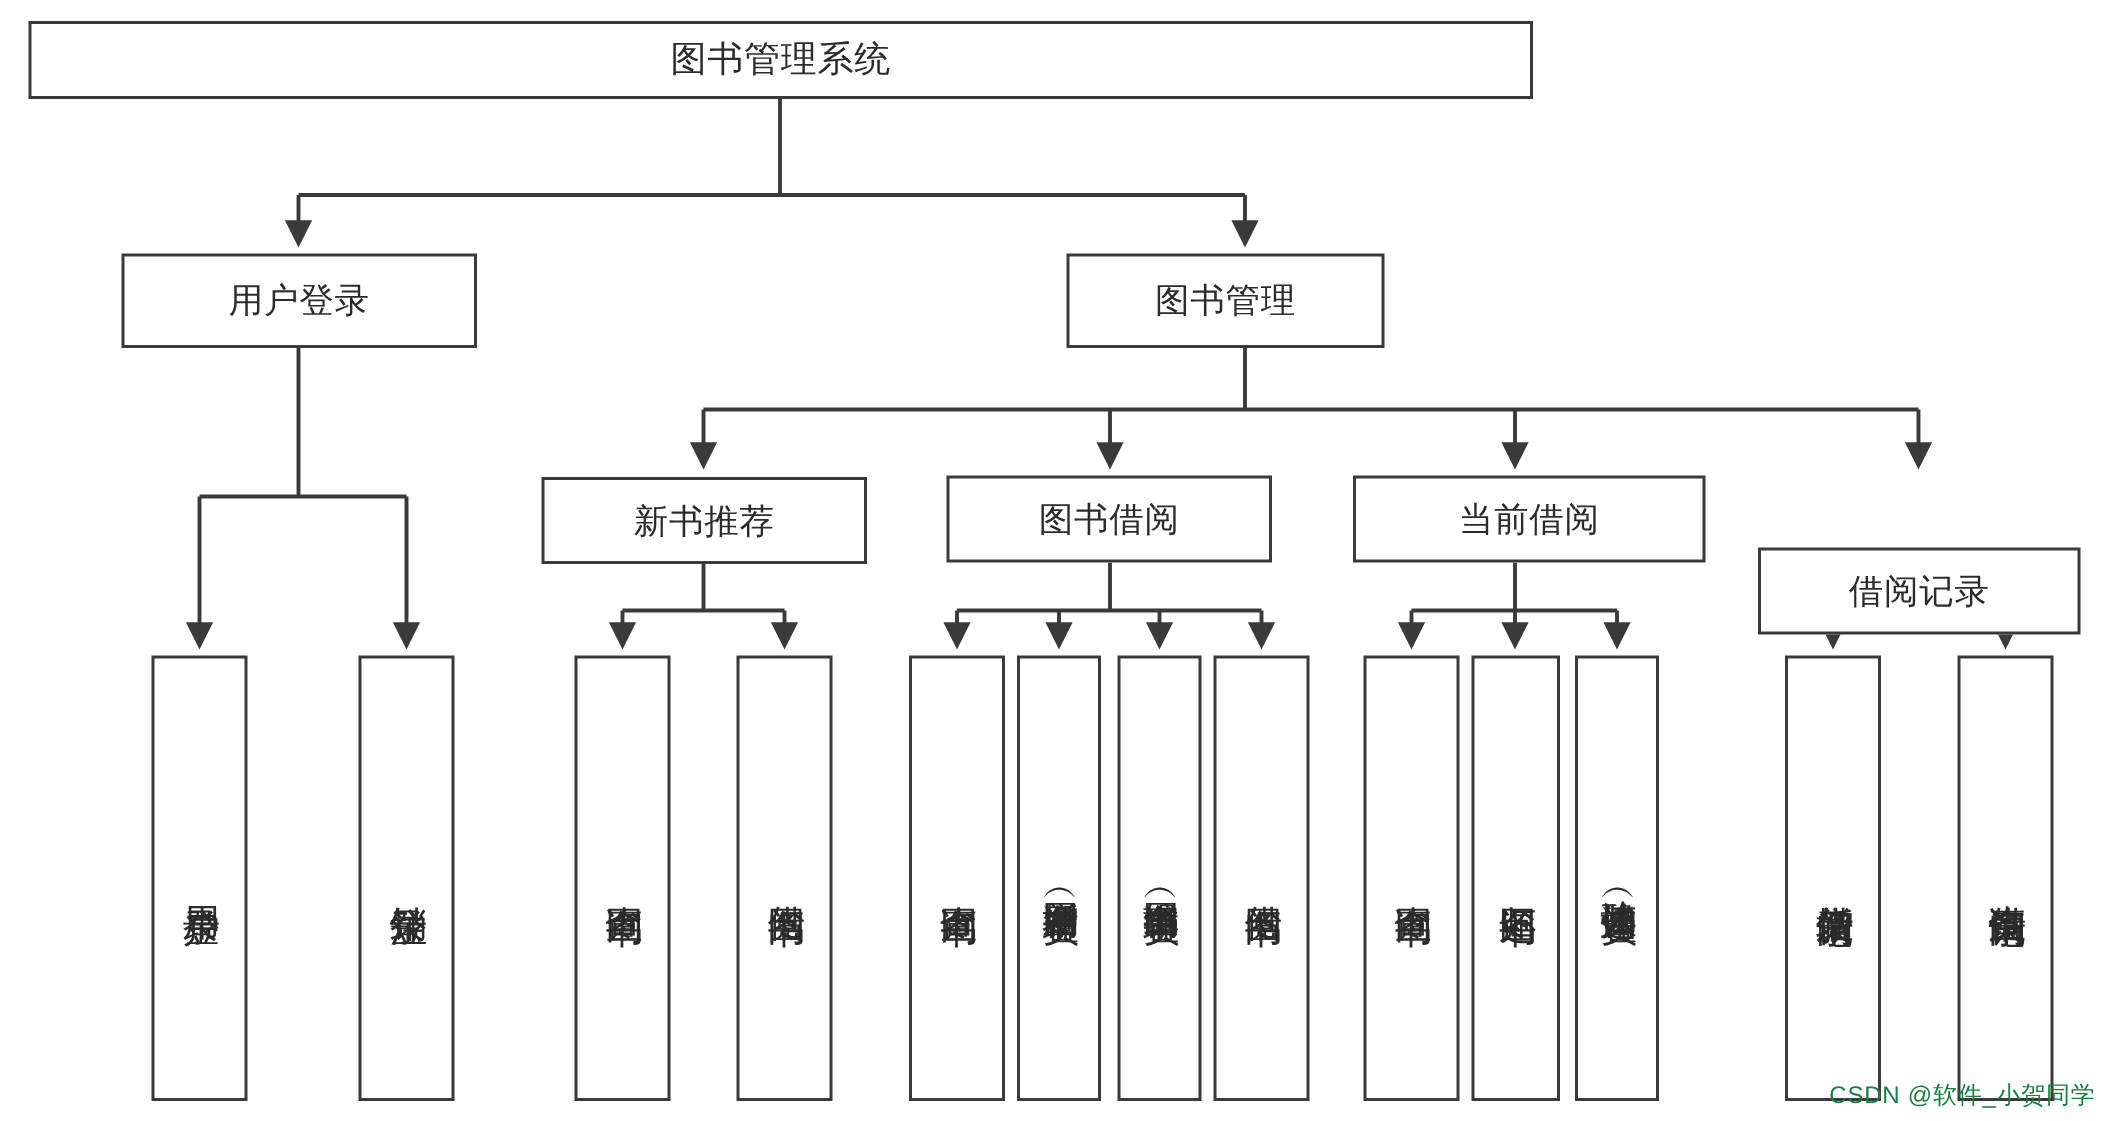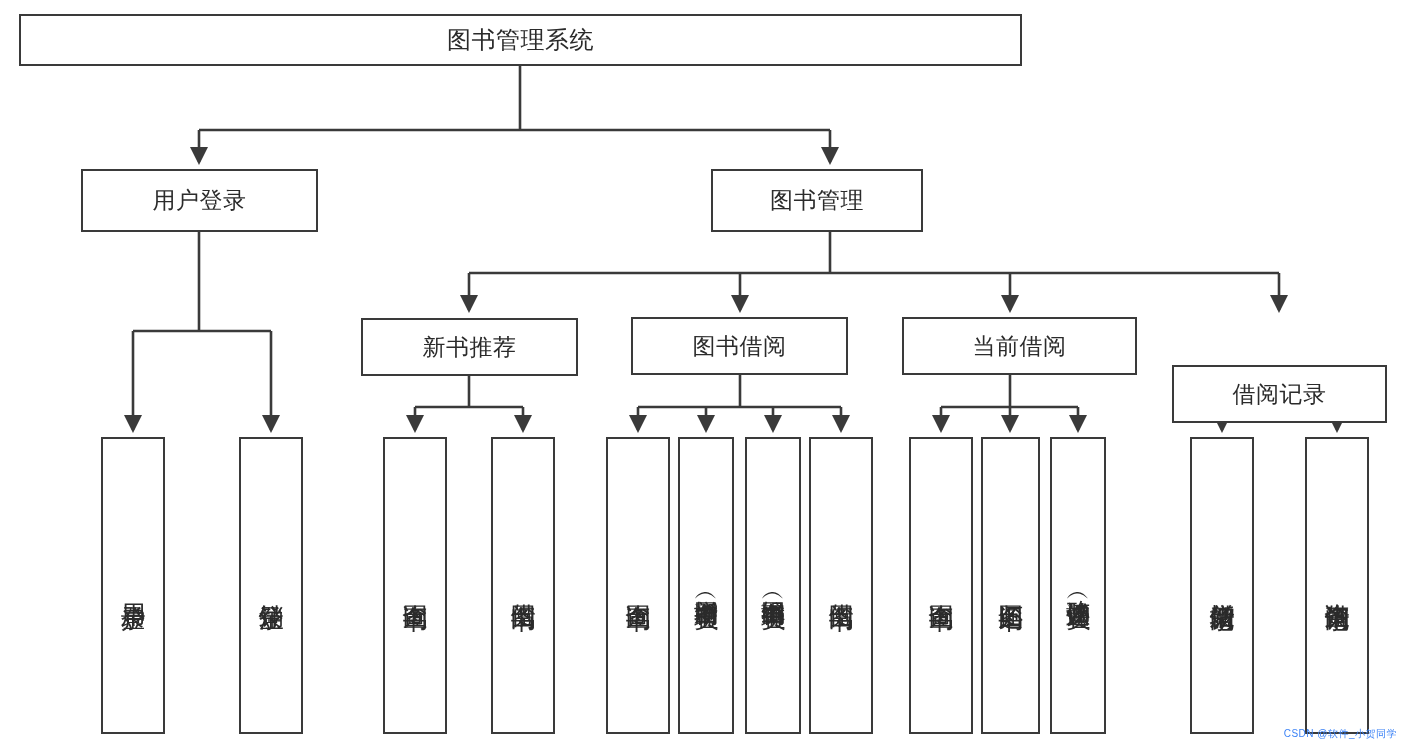--- a/index.html
+++ b/index.html
@@ -64,22 +64,22 @@
     white-space: normal;
   }
   .node.vert.narrow .lbl {
     font-size: 24px;
     max-height: 280px;
   }
   #watermark {
     position: absolute;
     right: 8px;
     bottom: 6px;
-    font-size: 10px;
-    color: #3b82f6;
+    font-size: 16px;
+    color: #15803d;
     letter-spacing: 0.5px;
     white-space: nowrap;
     margin-top: 12px;
   }
 </style>
 </head>
 <body>
 
 <div id="canvas">
 

